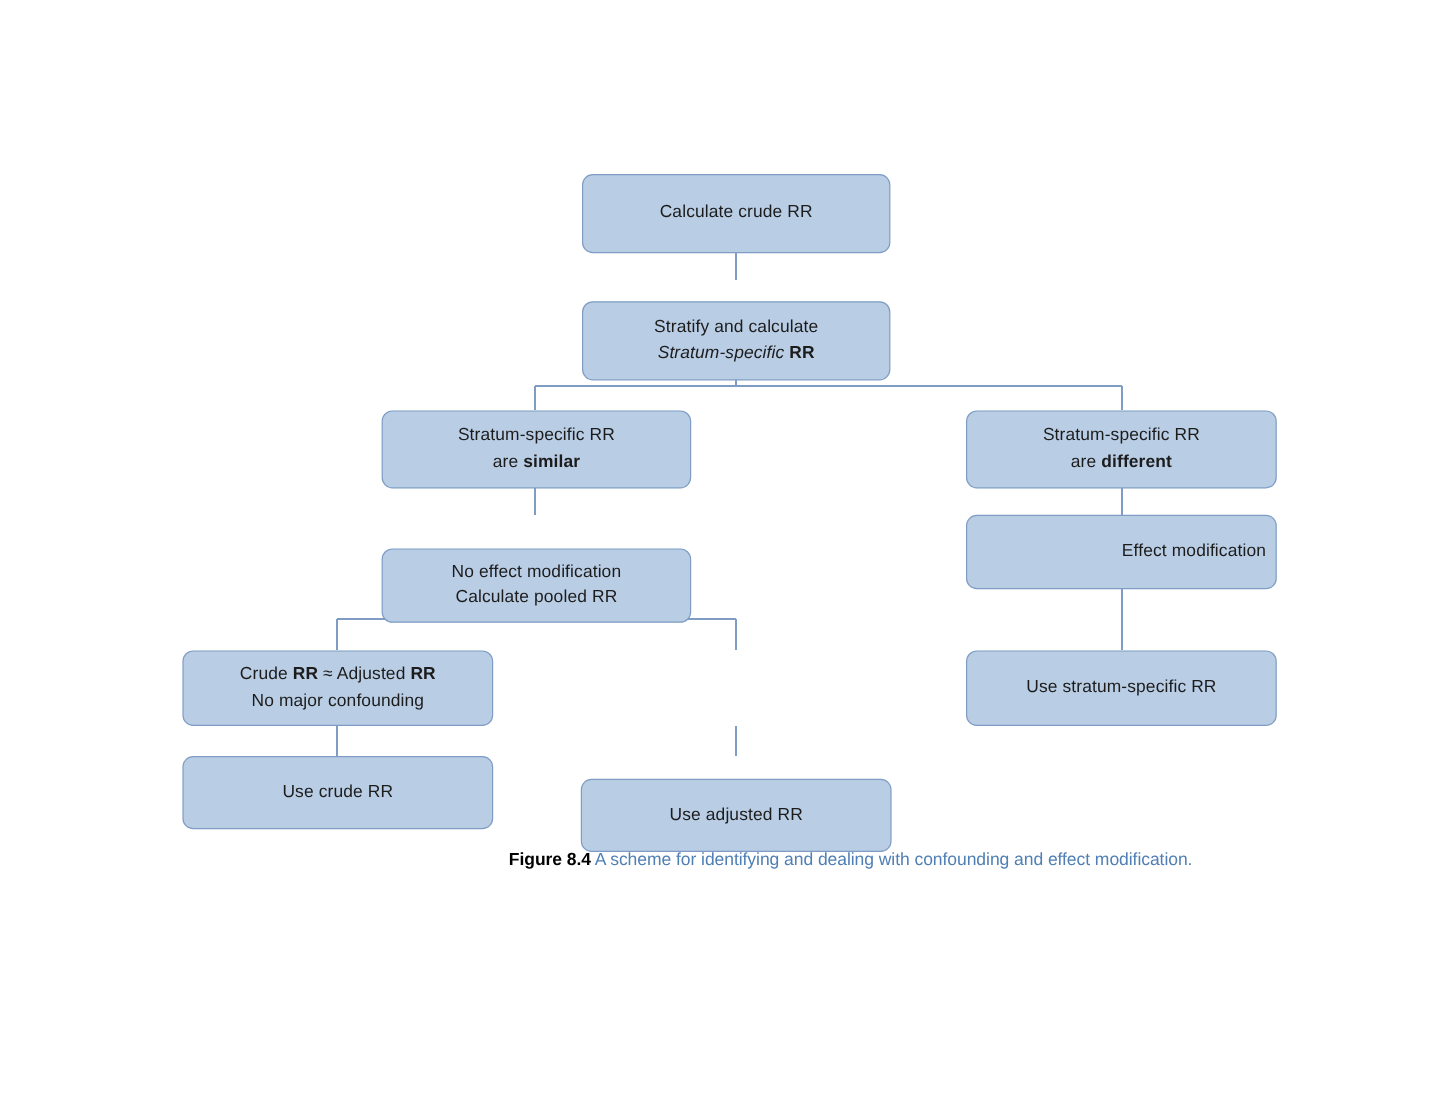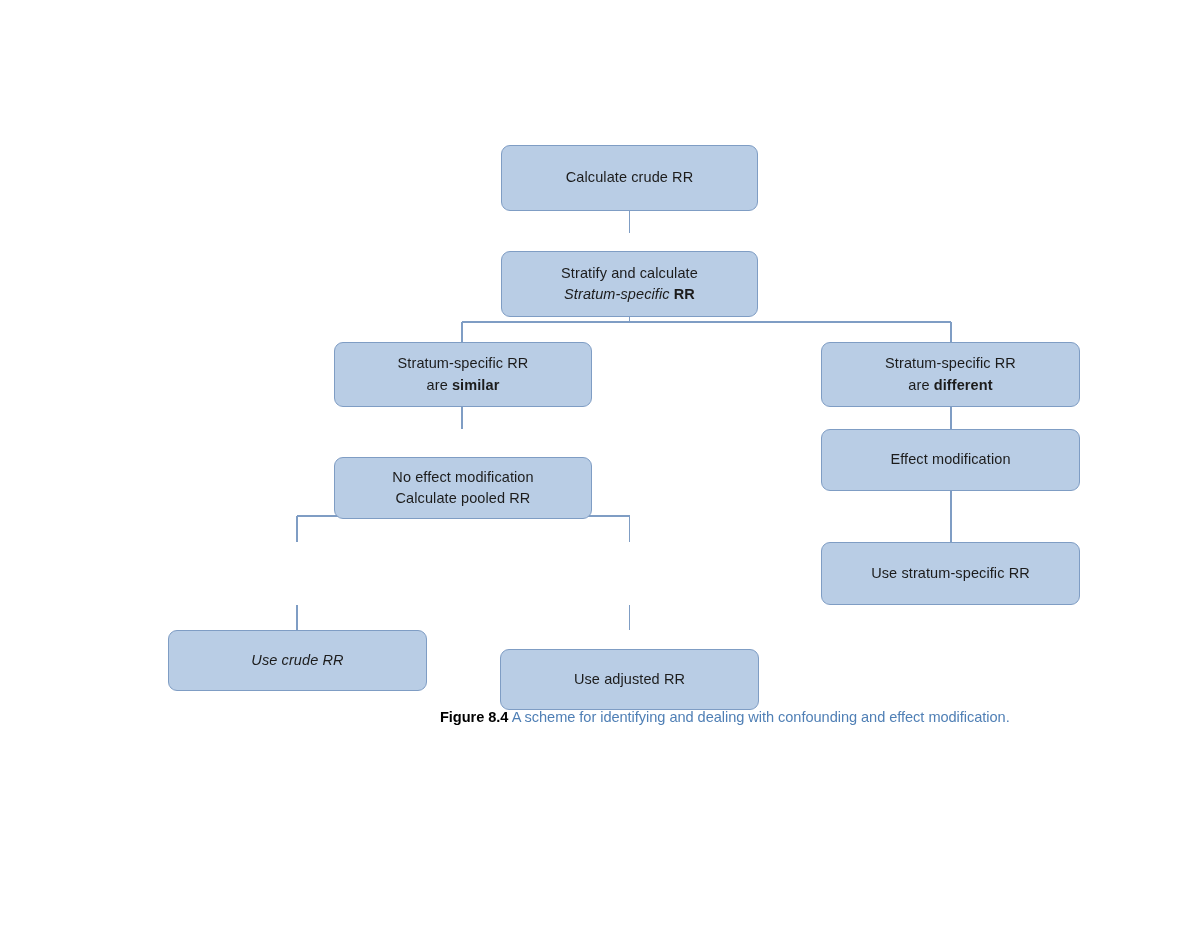--- a/index.html
+++ b/index.html
@@ -11,21 +11,21 @@
     width: 1200px;
     height: 927px;
     position: relative;
     overflow: hidden;
     font-family: "Liberation Sans", sans-serif;
     color: #1a1a1a;
   }
 
   #figure-canvas {
     position: absolute;
-    left: 16px;
+    left: 0;
     top: 0;
     width: 1134px;
     height: 927px;
   }
 
   
   #connectors {
     position: absolute;
     left: 0;
     top: 0;
@@ -58,25 +58,25 @@
 
   .b { font-weight: bold; }
   .i { font-style: italic; }
 
   
   #node-calc-crude       { left: 485px; top: 145px;  width: 257px; height: 66px; }
   #node-stratify         { left: 485px; top: 233px;  width: 257px; height: 66px; margin-top: 18px; }
   #node-ss-similar       { left: 318px; top: 342px;  width: 258px; height: 65px; }
   #node-ss-different     { left: 805px; top: 342px;  width: 259px; height: 65px; }
   #node-no-effect-mod    { left: 318px; top: 429px;  width: 258px; height: 62px; margin-top: 28px; }
-  #node-effect-mod       { left: 805px; top: 429px;  width: 259px; height: 62px; }
+  #node-effect-mod       { left: 805px; top: 429px;  width: 259px; height: 62px; justify-content: flex-end; }
   #node-crude-approx     { left: 152px; top: 542px;  width: 259px; height: 63px; }
   #node-crude-noteq      { left: 484px; top: 542px;  width: 259px; height: 63px; }
   #node-use-ss           { left: 805px; top: 542px;  width: 259px; height: 63px; align-items: center; }
-  #node-use-crude        { left: 152px; top: 630px;  width: 259px; height: 61px; font-style: italic; }
+  #node-use-crude        { left: 152px; top: 630px;  width: 259px; height: 61px; }
   #node-use-adjusted     { left: 484px; top: 630px;  width: 259px; height: 61px; margin-top: 19px; }
 
   
   #caption {
     position: absolute;
     left: 424px;
     top: 708px;
     width: 712px;
     font-size: 14.6px;
     line-height: 1.3;
@@ -134,20 +134,23 @@
   </div>
 
   <div class="node" id="node-no-effect-mod">
     <span class="label"><span>No effect modification</span><br><span>Calculate pooled RR</span></span>
   </div>
 
   <div class="node" id="node-effect-mod">
     <span class="label">Effect modification</span>
   </div>
 
+  <div class="node" id="node-crude-approx">
+    <span class="label"><span>Crude </span><span class="b">RR</span><span> ≈ Adjusted </span><span class="b">RR</span><br><span>No major confounding</span></span>
+  </div>
 
 
   <div class="node" id="node-use-ss">
     <span class="label">Use stratum-specific RR</span>
   </div>
 
   <div class="node" id="node-use-crude">
     <span class="label">Use crude RR</span>
   </div>
 

